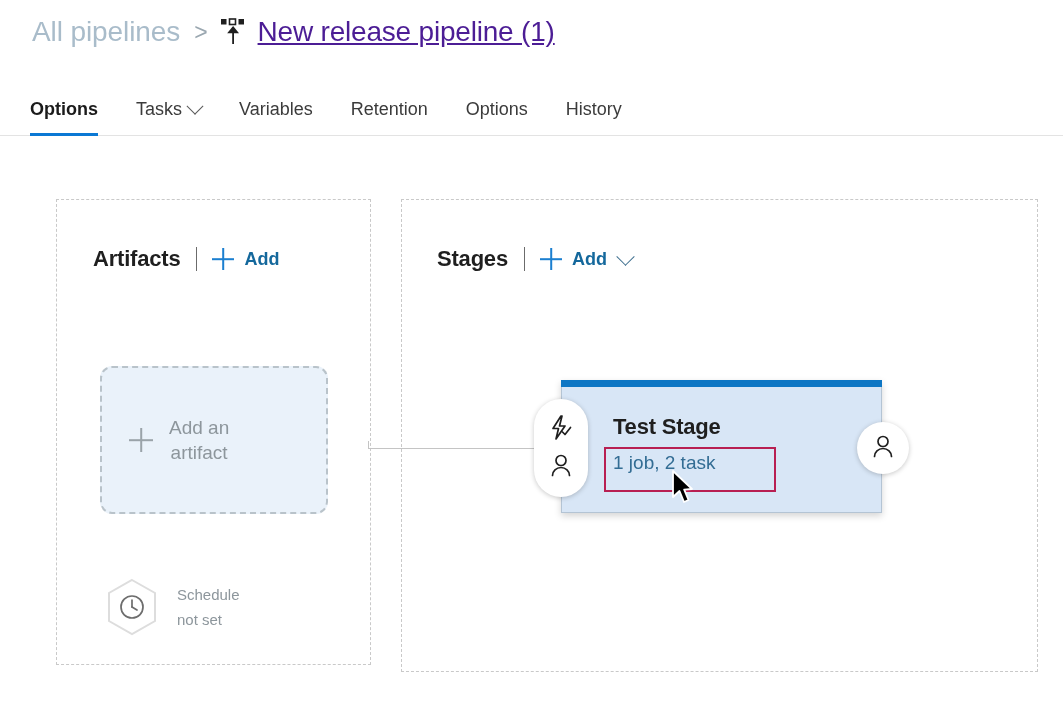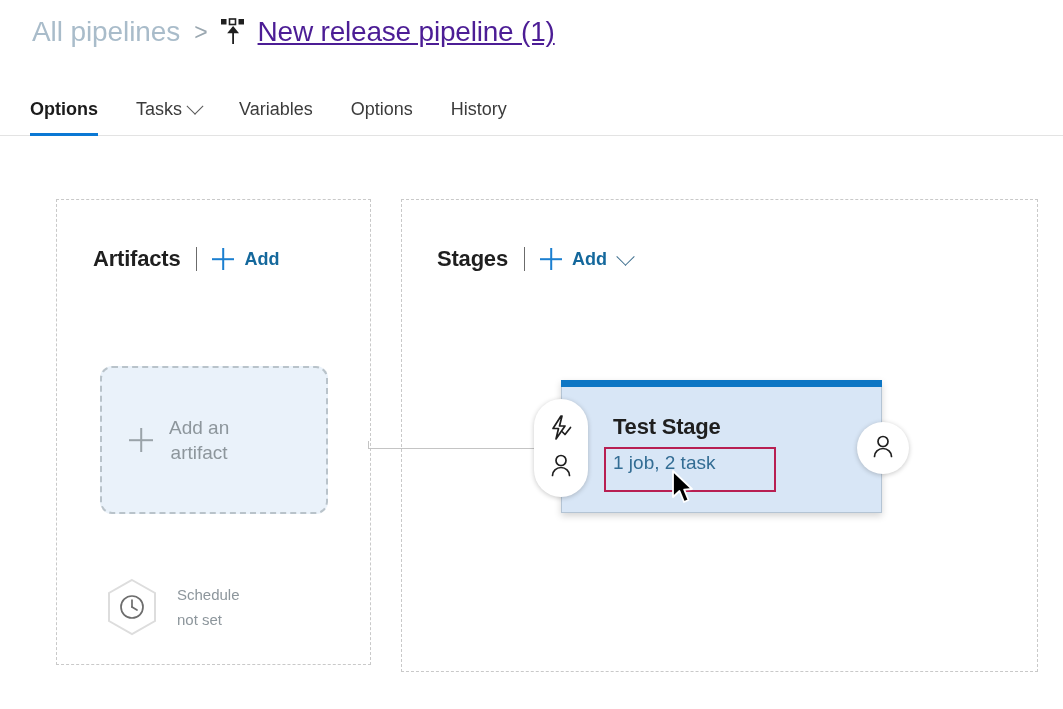--- a/index.html
+++ b/index.html
@@ -362,20 +362,23 @@
     <span>Options</span>
   </div>
   <div class="tab">
     <span>Tasks</span>
     <span class="chev"></span>
   </div>
   <div class="tab">
     <span>Variables</span>
   </div>
   <div class="tab">
+    <span>Retention</span>
+  </div>
+  <div class="tab">
     <span>Options</span>
   </div>
   <div class="tab">
     <span>History</span>
   </div>
 </div>
 
 <div class="panel" id="artifacts-panel">
   <div class="panel-header">
     <span class="ph-title">Artifacts</span>

